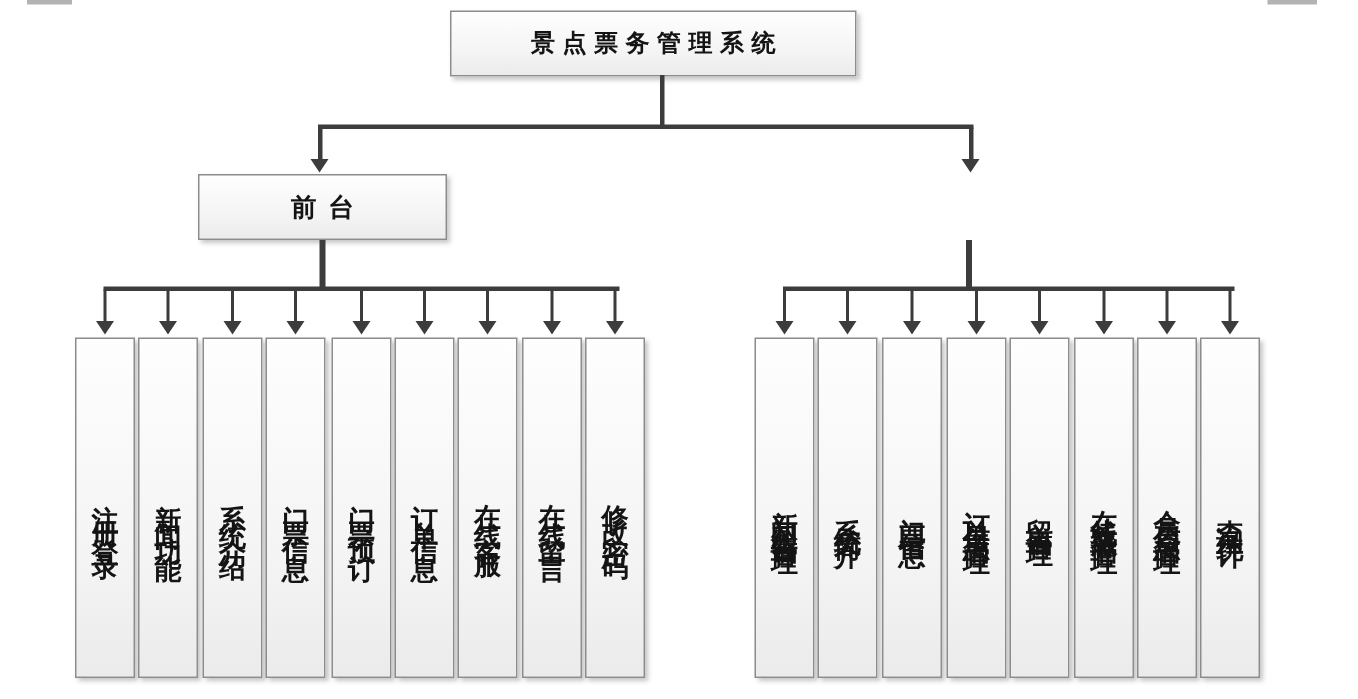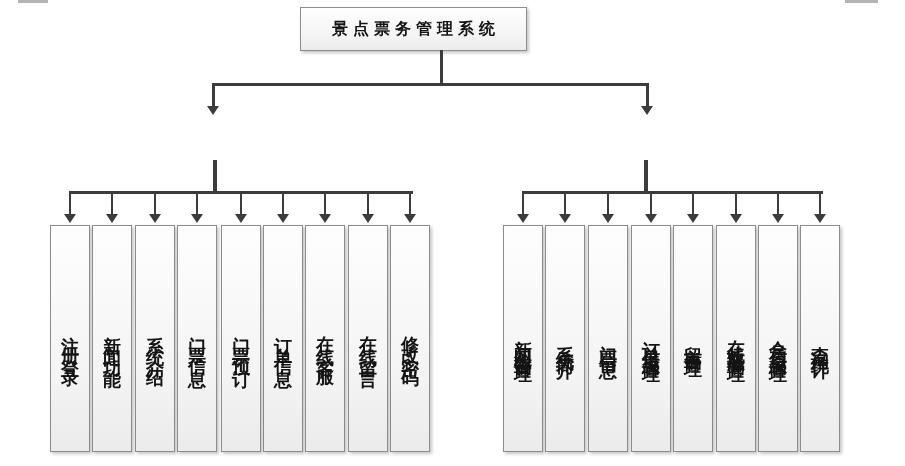--- a/index.html
+++ b/index.html
@@ -40,31 +40,34 @@
   }
 </style>
 </head>
 <body>
 
 <div id="canvas">
 
   <div class="artifact" style="left:18px;top:0;width:30px;height:3px;"></div>
   <div class="artifact" style="left:845px;top:0;width:33px;height:3px;"></div>
 
-  <div class="node root-box" style="left:300px;top:7px;width:227px;height:44px;">
+  <div class="node root-box" style="left:300px;top:7px;width:271px;height:44px;">
     <span class="hlabel">景点票务管理系统</span>
   </div>
 
   <div class="line" style="left:440px;top:50px;width:3px;height:34px;"></div>
   <div class="line" style="left:212px;top:83px;width:437px;height:3px;"></div>
   <div class="line" style="left:212px;top:85px;width:3px;height:22px;"></div>
   <div class="arrow" style="left:207px;top:106px;"></div>
   <div class="line" style="left:646px;top:85px;width:3px;height:22px;"></div>
   <div class="arrow" style="left:641px;top:106px;"></div>
 
+  <div class="node branch-box" style="left:132px;top:116px;width:166px;height:44px;">
+    <span class="hlabel">前台</span>
+  </div>
 
   <div class="line" style="left:213px;top:160px;width:4px;height:32px;"></div>
   <div class="line" style="left:69px;top:191px;width:344px;height:3px;"></div>
   <div class="line" style="left:69px;top:193px;width:2px;height:21px;"></div>
   <div class="arrow" style="left:64px;top:214px;"></div>
   <div class="line" style="left:111px;top:193px;width:2px;height:21px;"></div>
   <div class="arrow" style="left:106px;top:214px;"></div>
   <div class="line" style="left:154px;top:193px;width:2px;height:21px;"></div>
   <div class="arrow" style="left:149px;top:214px;"></div>
   <div class="line" style="left:196px;top:193px;width:2px;height:21px;"></div>

